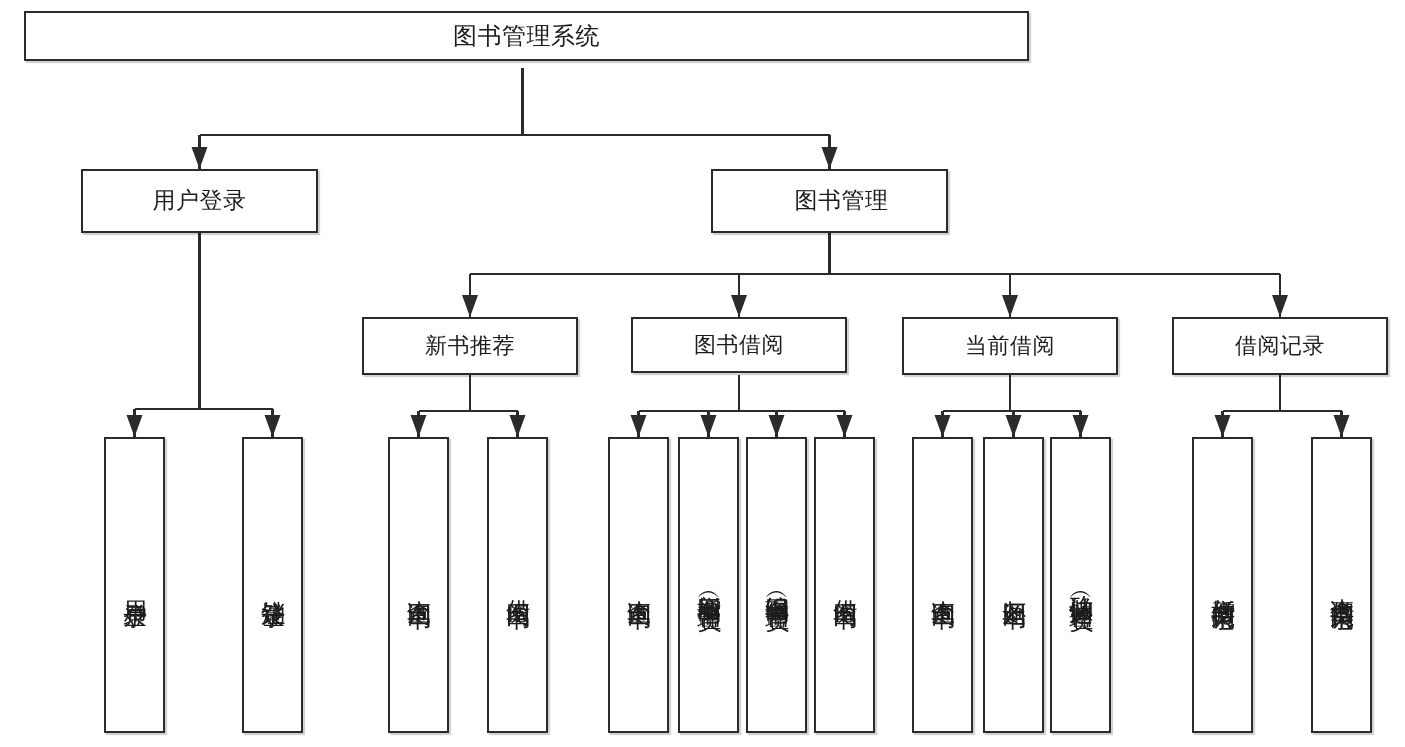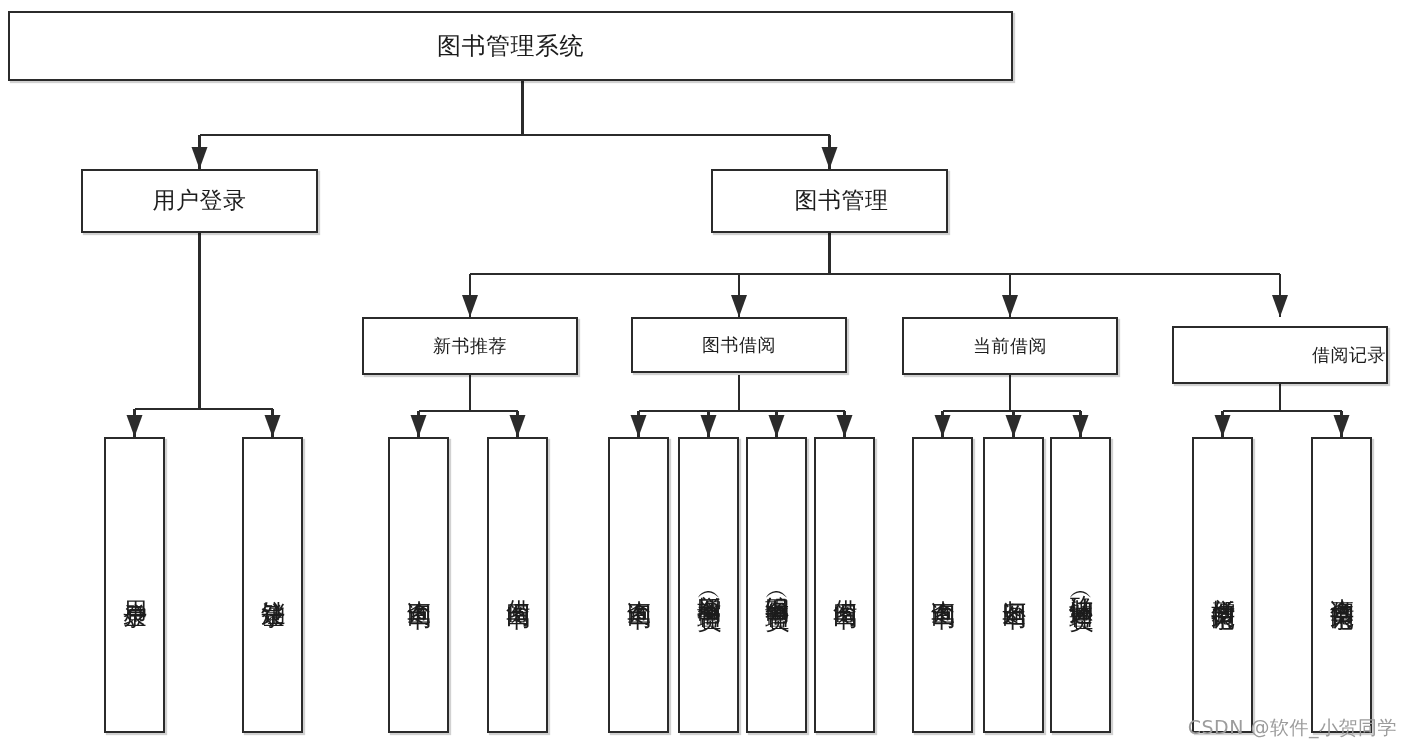--- a/index.html
+++ b/index.html
@@ -32,21 +32,21 @@
   .node-label {
     color: #1c1c1c;
     font-size: 23px;
     line-height: 1.18;
     letter-spacing: 0.5px;
     white-space: nowrap;
     text-align: center;
   }
   .node.level0 .node-label { font-size: 24px; }
   .node.level1 .node-label { font-size: 23px; }
-  .node.level2 .node-label { font-size: 18px; }
+  .node.level2 .node-label { font-size: 22px; }
   .node.leaf {
     align-items: center;
     justify-content: center;
   }
   .node.leaf .node-label {
     writing-mode: vertical-rl;
     text-orientation: upright;
     font-size: 24px;
     line-height: 1.14;
     letter-spacing: 2px;
@@ -124,39 +124,39 @@
       <line x1="1080.5" y1="411" x2="1080.5" y2="437" stroke="#2b2b2b" stroke-width="2.6" shape-rendering="crispEdges"></line>
       <polygon points="1072.5,415 1088.5,415 1080.5,437" fill="#2b2b2b"></polygon>
       <line x1="1280" y1="375" x2="1280" y2="411" stroke="#2b2b2b" stroke-width="2.6" shape-rendering="crispEdges"></line>
       <line x1="1222.5" y1="411" x2="1341.5" y2="411" stroke="#2b2b2b" stroke-width="2.6" shape-rendering="crispEdges"></line>
       <line x1="1222.5" y1="411" x2="1222.5" y2="437" stroke="#2b2b2b" stroke-width="2.6" shape-rendering="crispEdges"></line>
       <polygon points="1214.5,415 1230.5,415 1222.5,437" fill="#2b2b2b"></polygon>
       <line x1="1341.5" y1="411" x2="1341.5" y2="437" stroke="#2b2b2b" stroke-width="2.6" shape-rendering="crispEdges"></line>
       <polygon points="1333.5,415 1349.5,415 1341.5,437" fill="#2b2b2b"></polygon>
     </svg>
   <div id="node-layer">
-      <div class="node level0" style="left: 8px; top: 11px; width: 1005px; height: 70px;">
+      <div class="node level0" style="left: 24px; top: 11px; width: 1005px; height: 50px;">
         <span class="node-label">图书管理系统</span>
       </div>
       <div class="node level1" style="left: 81px; top: 169px; width: 237px; height: 64px;">
         <span class="node-label">用户登录</span>
       </div>
       <div class="node level1" style="left: 711px; top: 169px; width: 237px; height: 64px; padding-left: 24px;">
         <span class="node-label">图书管理</span>
       </div>
       <div class="node level2" style="left: 362px; top: 317px; width: 216px; height: 58px;">
         <span class="node-label">新书推荐</span>
       </div>
       <div class="node level2" style="left: 631px; top: 317px; width: 216px; height: 56px;">
         <span class="node-label">图书借阅</span>
       </div>
       <div class="node level2" style="left: 902px; top: 317px; width: 216px; height: 58px;">
         <span class="node-label">当前借阅</span>
       </div>
-      <div class="node level2" style="left: 1172px; top: 326px; width: 216px; height: 58px; justify-content: flex-end;">
+      <div class="node level2" style="left: 1172px; top: 317px; width: 216px; height: 58px;">
         <span class="node-label">借阅记录</span>
       </div>
       <div class="node level3 leaf" style="left: 104px; top: 437px; width: 61px; height: 296px;">
         <span class="node-label">用户登录</span>
       </div>
       <div class="node level3 leaf" style="left: 242px; top: 437px; width: 61px; height: 296px;">
         <span class="node-label">注销登录</span>
       </div>
       <div class="node level3 leaf" style="left: 388px; top: 437px; width: 61px; height: 296px;">
         <span class="node-label">查询图书</span>
@@ -185,14 +185,13 @@
       <div class="node level3 leaf" style="left: 1050px; top: 437px; width: 61px; height: 296px;">
         <span class="node-label">确认归还（管理员）</span>
       </div>
       <div class="node level3 leaf" style="left: 1192px; top: 437px; width: 61px; height: 296px;">
         <span class="node-label">新增借阅记录</span>
       </div>
       <div class="node level3 leaf" style="left: 1311px; top: 437px; width: 61px; height: 296px;">
         <span class="node-label">查询借阅记录</span>
       </div>
     </div>
-  <div id="watermark">CSDN @软件_小贺同学</div>
 </div>
 
 </body></html>

